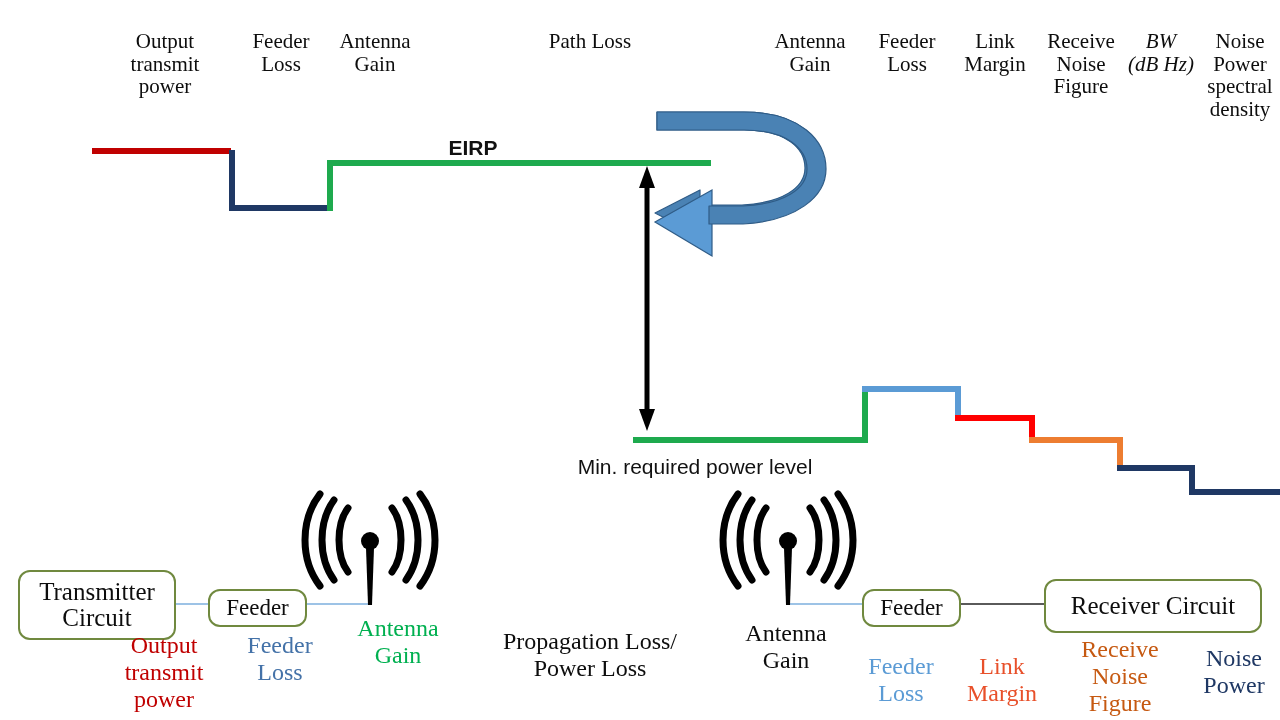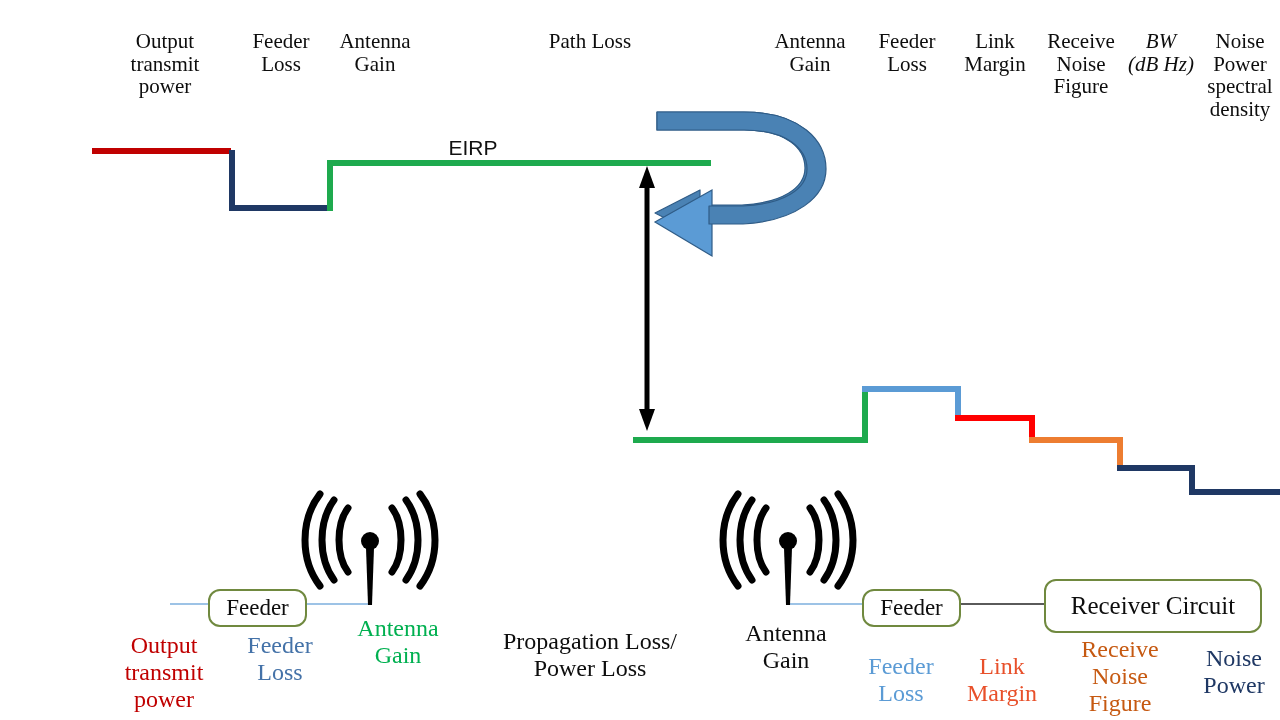--- a/index.html
+++ b/index.html
@@ -145,22 +145,25 @@
   <div class="lbl hdr" style="left:1032px; top:30px; width:98px;">Receive
 Noise
 Figure</div>
   <div class="lbl hdr" style="left:1122px; top:30px; width:78px;font-style:italic;">BW
 (dB Hz)</div>
   <div class="lbl hdr" style="left:1198px; top:30px; width:84px;">Noise
 Power
 spectral
 density</div>
 
-  <div class="sans" style="position:absolute; left:408px; top:136px; width:130px; text-align:center;">EIRP</div>
+  <div class="sans" style="position:absolute; left:408px; top:136px; width:130px; text-align:center;font-weight:bold;">EIRP</div>
+  <div class="sans" style="position:absolute; left:500px; top:455px; width:390px; text-align:center;">Min. required power level</div>
 
+  <div class="blockbox" style="left:18px; top:570px; width:154px; height:66px; font-size:25px;">Transmitter
+Circuit</div>
   <div class="blockbox" style="left:208px; top:589px; width:95px; height:34px; font-size:23px;">Feeder</div>
   <div class="blockbox" style="left:862px; top:589px; width:95px; height:34px; font-size:23px;">Feeder</div>
   <div class="blockbox" style="left:1044px; top:579px; width:214px; height:50px; font-size:25px;">Receiver Circuit</div>
 
   <div class="legend" style="left:104px; top:632px; width:120px; color:#c00000;">Output
 transmit
 power</div>
   <div class="legend" style="left:228px; top:632px; width:104px; color:#4472a8;">Feeder
 Loss</div>
   <div class="legend" style="left:340px; top:615px; width:116px; color:#00b050;">Antenna

